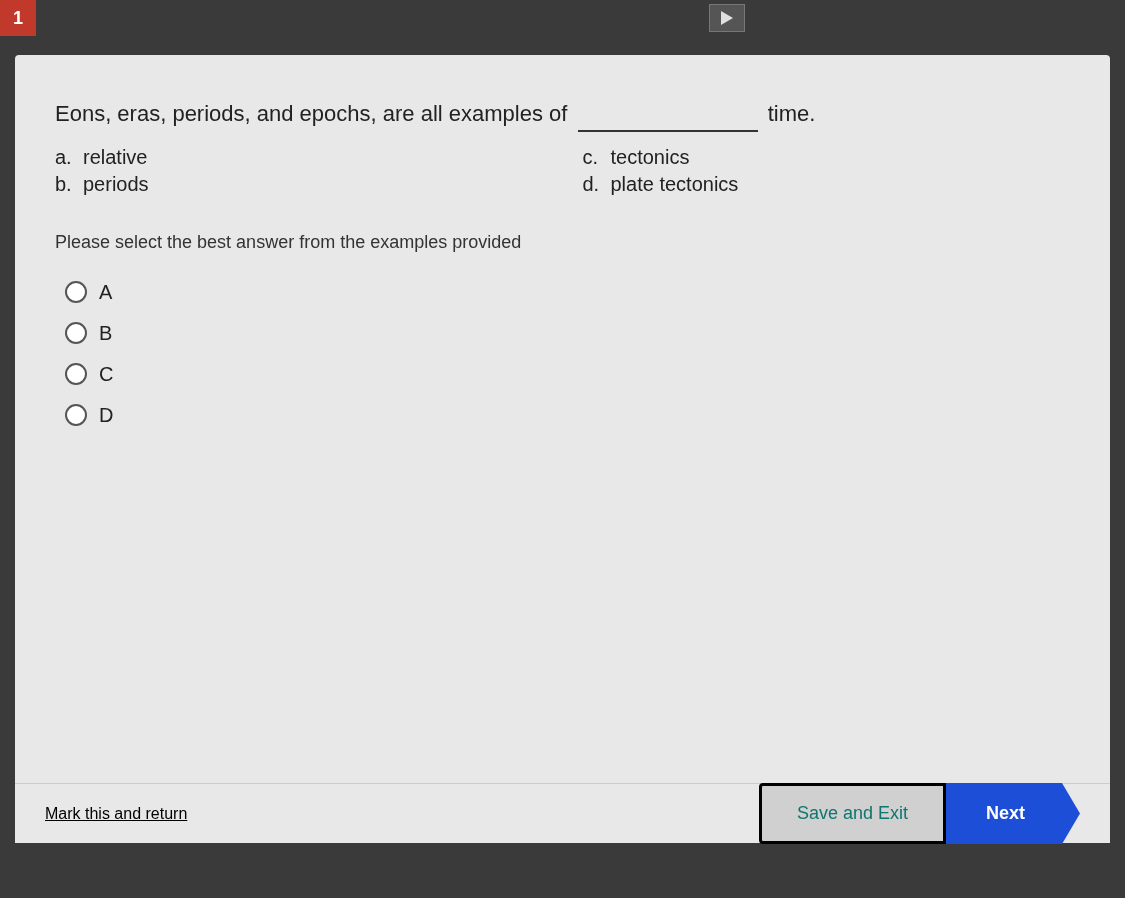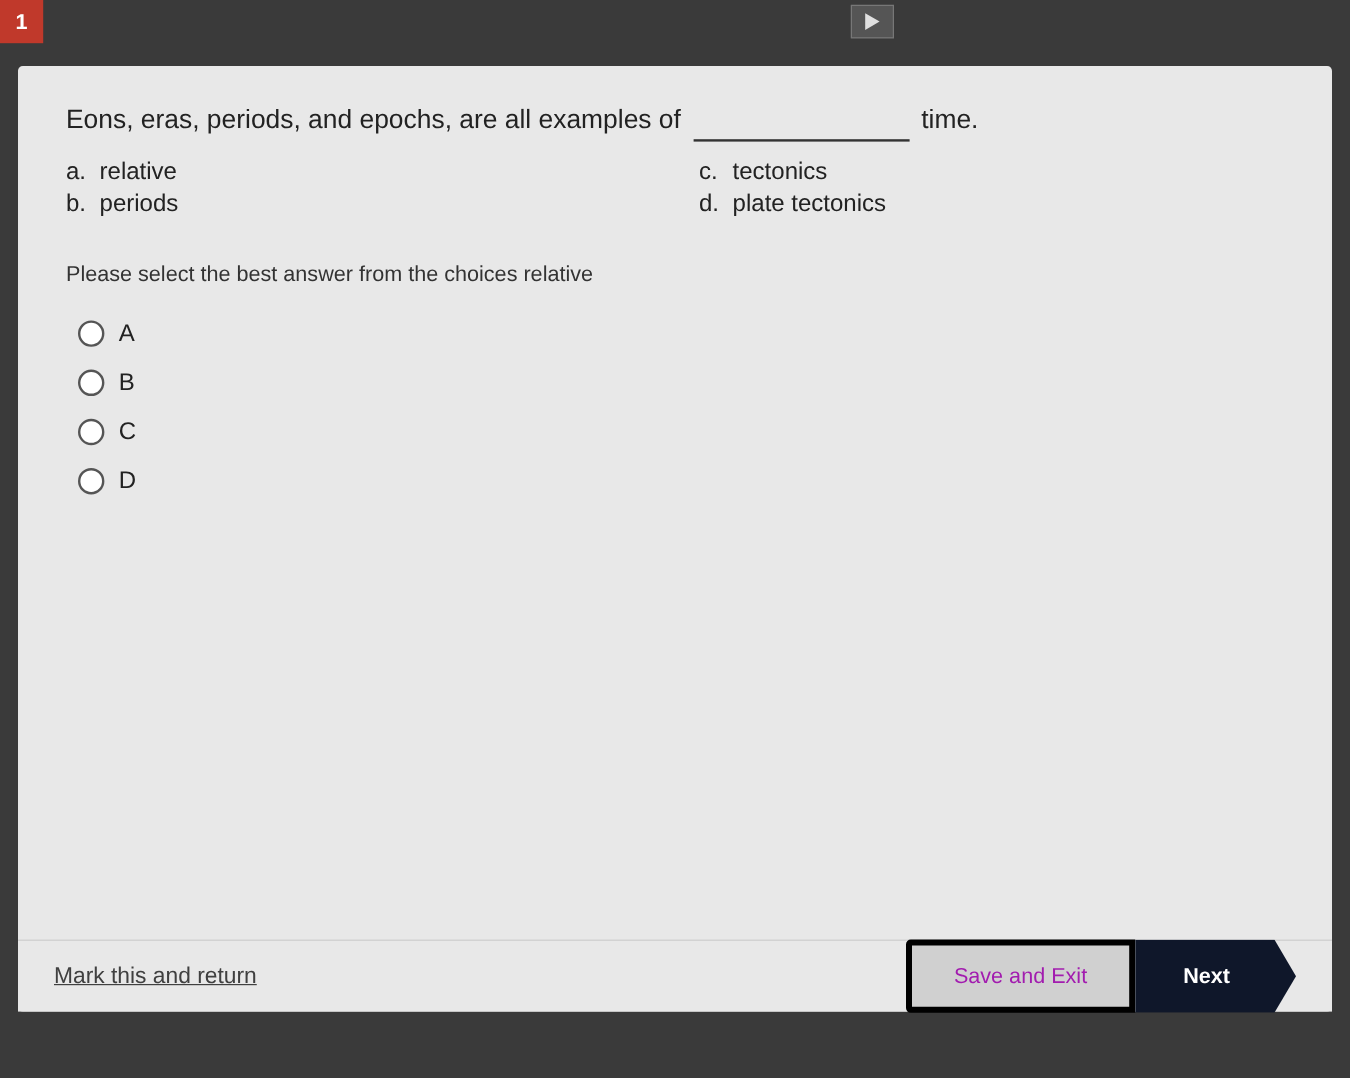--- a/index.html
+++ b/index.html
@@ -66,21 +66,21 @@
     .main-card {
       position: absolute;
       top: 55px;
       left: 15px;
       right: 15px;
       bottom: 55px;
       background: #e8e8e8;
       border-radius: 4px;
       display: flex;
       flex-direction: column;
-      padding: 30px 40px 0 40px;
+      padding: 44px 40px 0 40px;
     }
 
     .question-text {
       font-size: 22px;
       color: #222;
       margin-bottom: 10px;
       line-height: 1.4;
     }
 
     .question-text .blank {
@@ -148,43 +148,43 @@
       height: 60px;
       background: #e8e8e8;
       border-top: 1px solid #ccc;
       display: flex;
       align-items: center;
       justify-content: space-between;
       padding: 0 30px;
     }
 
     .mark-return-link {
-      color: #404040;
-      font-size: 19px;
+      color: #000000;
+      font-size: 16px;
       text-decoration: underline;
       cursor: pointer;
     }
 
     .footer-buttons {
       display: flex;
       gap: 0;
     }
 
     .save-exit-btn {
       background: #d0d0d0;
-      border: 5px solid #000000;
-      color: #a21caf;
+      border: 3px solid #000000;
+      color: #0f766e;
       font-size: 18px;
       padding: 10px 35px;
       cursor: pointer;
       border-radius: 4px 0 0 4px;
     }
 
     .next-btn {
-      background: #0f172a;
+      background: #1d4ed8;
       border: none;
       color: white;
       font-size: 18px;
       font-weight: bold;
       padding: 20px 40px;
       cursor: pointer;
       border-radius: 0 4px 4px 0;
       clip-path: polygon(0 0, calc(100% - 18px) 0, 100% 50%, calc(100% - 18px) 100%, 0 100%);
       padding-right: 55px;
     }
@@ -222,21 +222,21 @@
       <div class="choice-item">
         <span class="choice-letter">b.</span>
         <span>periods</span>
       </div>
       <div class="choice-item">
         <span class="choice-letter">d.</span>
         <span>plate tectonics</span>
       </div>
     </div>
 
-    <div class="instruction-text">Please select the best answer from the choices relative</div>
+    <div class="instruction-text">Please select the best answer from the examples provided</div>
 
     <div class="radio-options">
       <label class="radio-option">
         <div class="radio-circle"></div>
         <span>A</span>
       </label>
       <label class="radio-option">
         <div class="radio-circle"></div>
         <span>B</span>
       </label>

